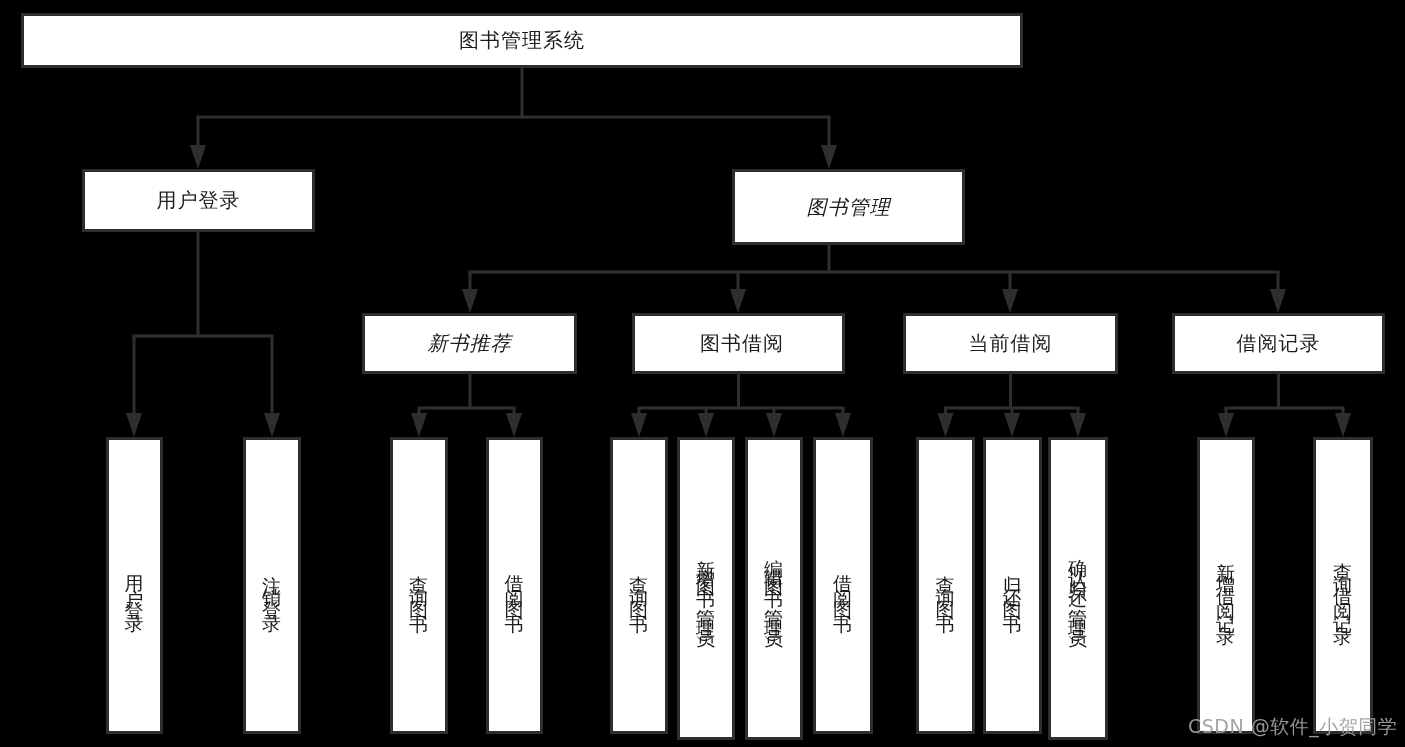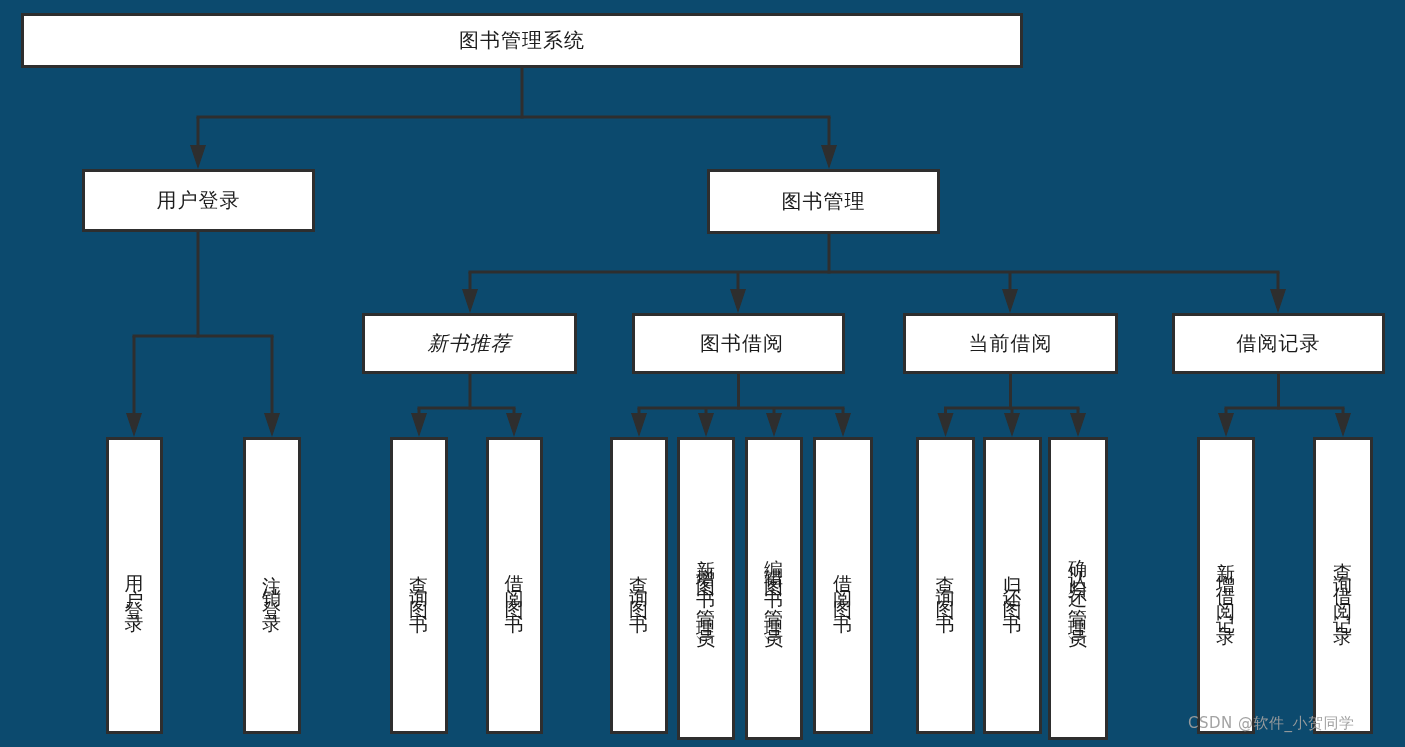--- a/index.html
+++ b/index.html
@@ -1,20 +1,20 @@
 <!DOCTYPE html>
 <html><head>
 <meta charset="utf-8">
 <style>
   html, body { margin: 0; padding: 0; background: #ffffff; }
   #stage {
     position: relative;
     width: 1405px;
     height: 747px;
-    background: #0c4a6e;
+    background: #000000;
     font-family: "DejaVu Sans", "Liberation Sans", sans-serif;
     overflow: hidden;
   }
   #connectors {
     position: absolute;
     left: 0; top: 0;
     width: 1405px; height: 747px;
     z-index: 1;
   }
   #connectors line { stroke: #2e2e2e; stroke-width: 3; }
@@ -52,21 +52,21 @@
     color: #1c1c1c;
     letter-spacing: 13px;
     line-height: 1;
   }
   .leaf.long { height: 303px; }
   .leaf.long span { letter-spacing: 10px; }
   .watermark {
     position: absolute;
     left: 1188px;
     top: 714px;
-    font-size: 15px;
+    font-size: 19px;
     color: rgba(158, 158, 158, 0.95);
     white-space: nowrap;
     z-index: 5;
     letter-spacing: 0.5px;
   }
 </style>
 </head>
 <body>
 
 <div id="stage">
@@ -136,21 +136,21 @@
       <line x1="1226" y1="408" x2="1226" y2="418"></line>
       <polygon points="1218,413 1234,413 1226,437"></polygon>
       <line x1="1343" y1="408" x2="1343" y2="418"></line>
       <polygon points="1335,413 1351,413 1343,437"></polygon>
     </g>
   </svg>
 
   <div class="node" style="left:21px; top:13px; width:1002px; height:55px;">图书管理系统</div>
 
   <div class="node" style="left:82px; top:169px; width:233px; height:63px;">用户登录</div>
-  <div class="node" style="left:707px; top:169px; width:233px; height:65px;">图书管理</div>
+  <div class="node" style="left:732px; top:169px; width:233px; height:76px;font-style:italic;">图书管理</div>
 
   <div class="node" style="left:362px; top:313px; width:215px; height:61px;font-style:italic;">新书推荐</div>
   <div class="node" style="left:632px; top:313px; width:213px; height:61px;padding-left:7px;">图书借阅</div>
   <div class="node" style="left:1172px; top:313px; width:213px; height:61px;">借阅记录</div>
   <div class="node" style="left:903px; top:313px; width:215px; height:61px;">当前借阅</div>
 
   <div class="leaf" style="left:106px; width:57px;">
     <span>用户登录</span>
   </div>
   <div class="leaf" style="left:243px;">

